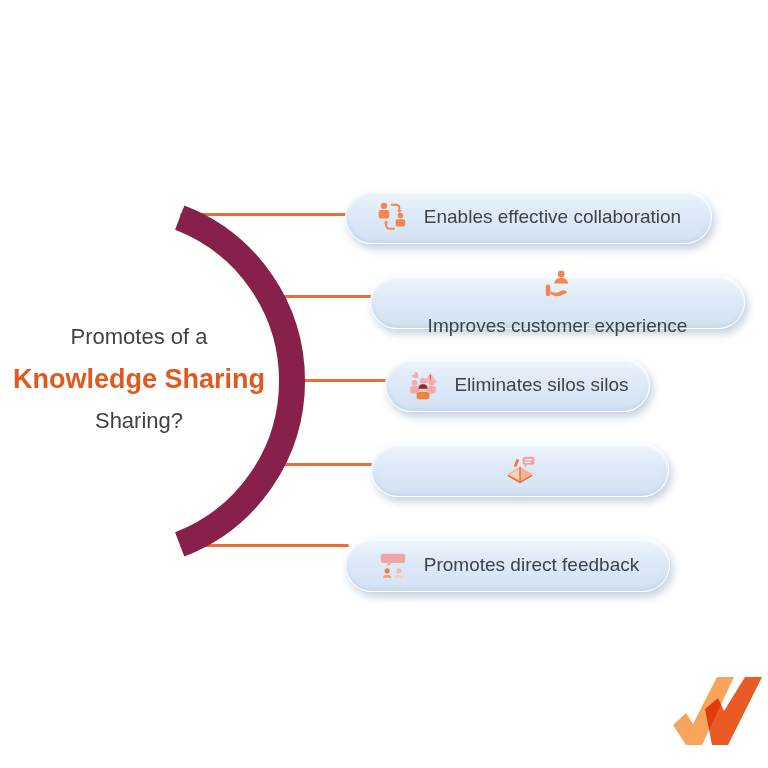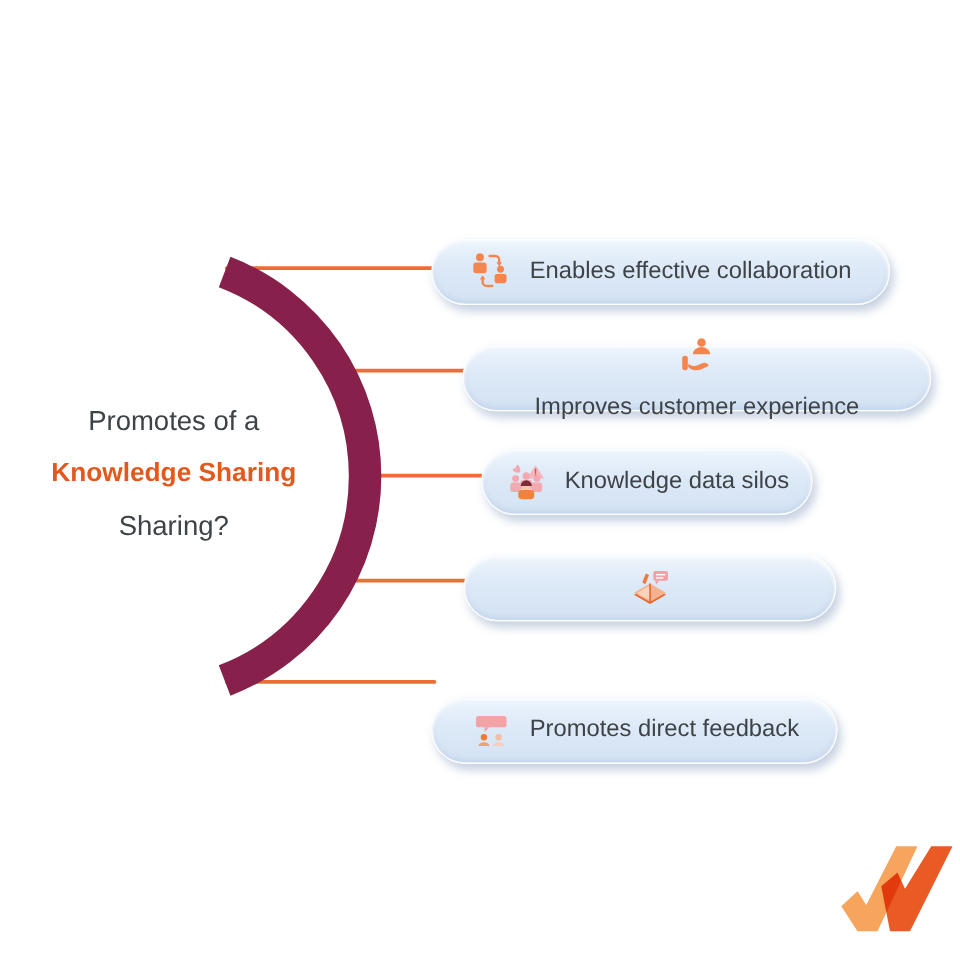--- a/index.html
+++ b/index.html
@@ -5,21 +5,21 @@
   html,body{margin:0;padding:0;background:#ffffff;}
   #canvas{
     position:relative;width:768px;height:768px;background:#ffffff;overflow:hidden;
     font-family:"Liberation Sans","DejaVu Sans",sans-serif;
   }
   
   #title-block{
     position:absolute;left:8px;top:316px;width:262px;
     text-align:center;line-height:42px;font-size:22px;color:#3e4347;
   }
-  #title-block .accent{font-size:21px;font-weight:bold;color:#e2581d;}
+  #title-block .accent{font-size:27px;font-weight:bold;color:#e2581d;}
   
   .connector{position:absolute;height:3px;background:#ec6e36;border-radius:2px;}
   #conn-1{left:180px;top:213px;width:169px;}
   #conn-2{left:282px;top:295px;width:92px;}
   #conn-3{left:301px;top:379px;width:86px;}
   #conn-4{left:282px;top:463px;width:92px;}
   #conn-5{left:180px;top:544px;width:169px;}
   
   #arc-svg{position:absolute;left:0;top:0;}
   
@@ -31,21 +31,21 @@
     box-shadow:3px 5px 8px rgba(128,152,186,0.45),
                inset 0 2px 3px rgba(255,255,255,0.95),
                inset 0 -2px 4px rgba(158,180,212,0.28);
   }
   .pill .label{font-size:19px;color:#3e4347;white-space:nowrap;}
   .pill .icon{width:34px;height:34px;flex:0 0 34px;}
   #pill-1{left:345px;top:190px;width:365px;}
   #pill-2{left:370px;top:275px;width:373px;flex-direction:column;}
   #pill-3{left:385px;top:358px;width:263px;}
   #pill-4{left:371px;top:443px;width:296px;}
-  #pill-5{left:345px;top:557px;width:323px;}
+  #pill-5{left:345px;top:538px;width:323px;}
   
   #logo{position:absolute;left:660px;top:666px;}
 </style>
 </head>
 <body>
 
 <div id="canvas">
 
   <div class="connector" id="conn-1"></div>
   <div class="connector" id="conn-2"></div>
@@ -97,21 +97,21 @@
       <circle cx="8" cy="14" r="2.6" fill="#f2a9b0"></circle>
       <rect x="4" y="17" width="8" height="7" rx="2" fill="#f2a9b0"></rect>
       <circle cx="24" cy="14" r="2.6" fill="#f2a9b0"></circle>
       <rect x="20" y="17" width="8" height="7" rx="2" fill="#f2a9b0"></rect>
       <circle cx="16" cy="12" r="2.8" fill="#f2a9b0"></circle>
       <rect x="11.5" y="15" width="9" height="7" rx="2" fill="#f2a9b0"></rect>
       <circle cx="16" cy="19.5" r="3.2" fill="#f7c8a8"></circle>
       <path d="M11.8 19.5 a4.2 4.2 0 0 1 8.4 0 z" fill="#7c2b3c"></path>
       <rect x="10" y="22.5" width="12" height="7" rx="2.5" fill="#f0823c"></rect>
     </svg>
-    <span class="label">Knowledge data silos</span>
+    <span class="label">Eliminates silos silos</span>
   </div>
 
   <div class="pill" id="pill-4">
     <svg class="icon" viewBox="0 0 32 32">
       <rect x="18.5" y="3.5" width="11" height="7.5" rx="1.5" fill="#f2a0a4"></rect>
       <rect x="20.5" y="5.8" width="7" height="1.1" fill="#ffffff"></rect>
       <rect x="20.5" y="8.2" width="5.5" height="1.1" fill="#ffffff"></rect>
       <polygon points="20,11 23,11 20.5,13.8" fill="#f2a0a4"></polygon>
       <polygon points="12.8,5.5 15.3,6.5 12.5,13.5 10.2,12.3" fill="#ee7a3c"></polygon>
       <polygon points="4,21.5 16,14.5 28,21.5 16,28.5" fill="#e8662e"></polygon>

